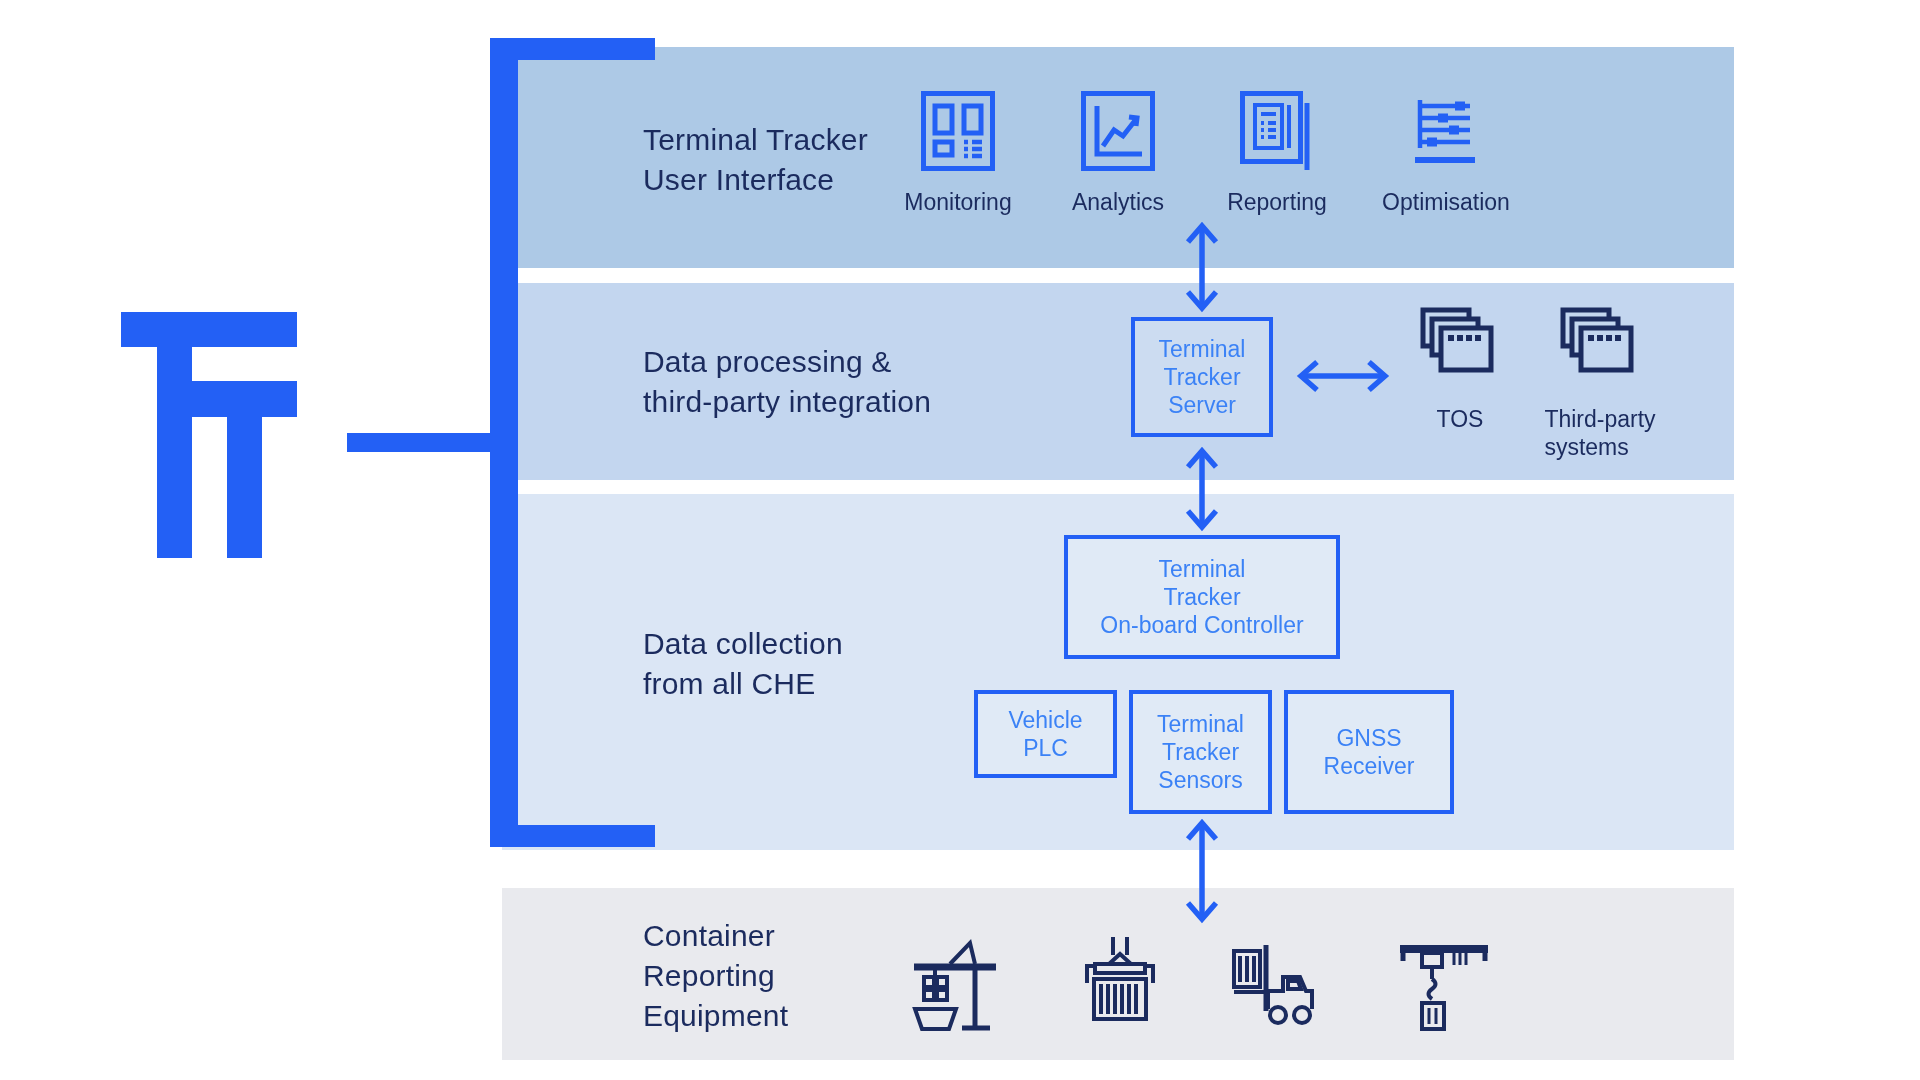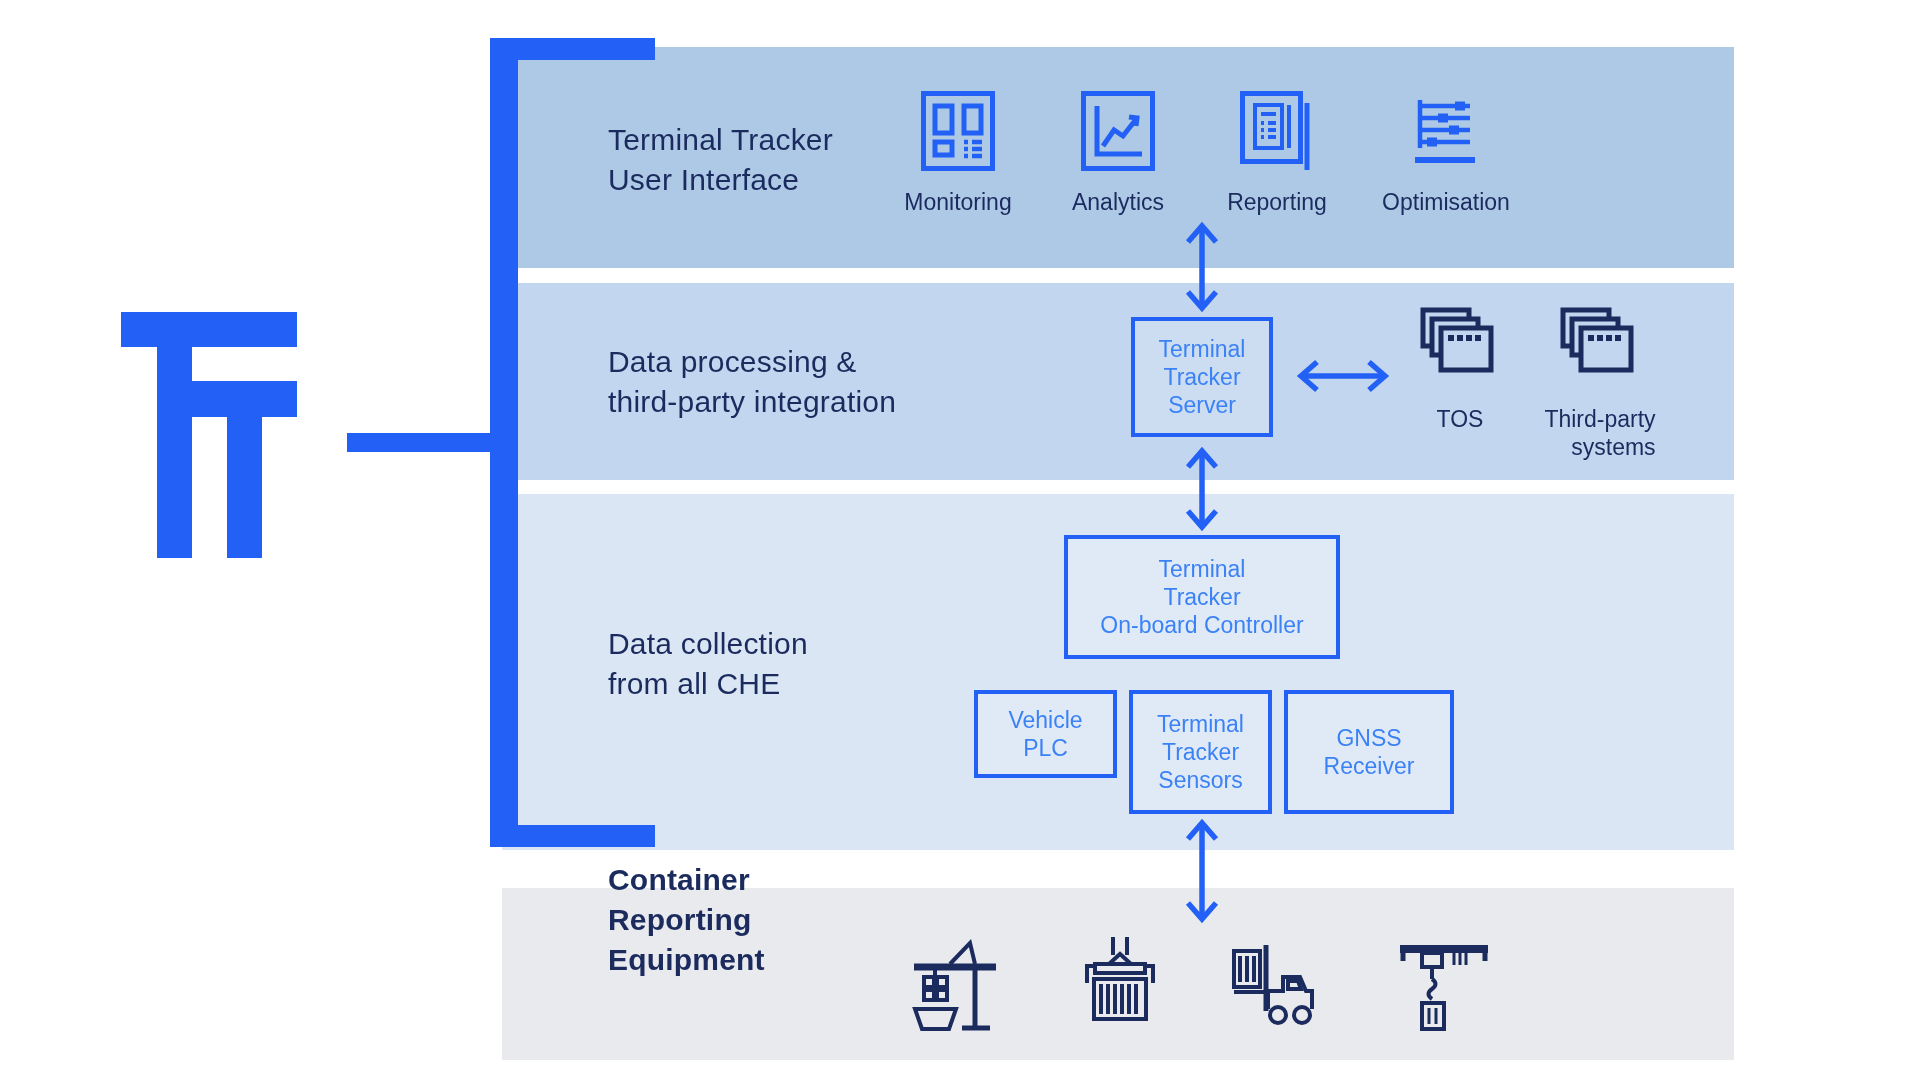--- a/index.html
+++ b/index.html
@@ -15,26 +15,26 @@
   .blue{background:#2360F5;position:absolute;}
   .logo-t1-bar{left:121px;top:312px;width:176px;height:35px;}
   .logo-t1-stem{left:157px;top:312px;width:35px;height:246px;}
   .logo-t2-bar{left:192px;top:381px;width:105px;height:36px;}
   .logo-t2-stem{left:227px;top:381px;width:35px;height:177px;}
   .logo-connector{left:347px;top:433px;width:146px;height:19px;}
   .bracket-vbar{left:490px;top:38px;width:28px;height:809px;}
   .bracket-top-arm{left:490px;top:38px;width:165px;height:22px;}
   .bracket-bottom-arm{left:490px;top:825px;width:165px;height:22px;}
   
-  .title{position:absolute;color:#1B2B5E;font-size:30px;line-height:40px;font-weight:500;letter-spacing:.2px;}
+  .title{position:absolute;color:#1B2B5E;font-size:30px;line-height:40px;font-weight:500;letter-spacing:.2px;margin-left:35px;}
   .t-ui{left:608px;top:120px;}
   .t-processing{left:608px;top:342px;}
   .t-collection{left:608px;top:624px;}
-  .t-che{left:608px;top:860px;font-weight:bold;}
-  .small-label{color:#1B2B5E;font-size:23px;line-height:28px;font-weight:500;text-align:right;}
+  .t-che{left:608px;top:916px;}
+  .small-label{color:#1B2B5E;font-size:23px;line-height:28px;font-weight:500;text-align:left;}
   
   .feature{position:absolute;top:90px;width:170px;display:flex;flex-direction:column;align-items:center;gap:16px;}
   .f-monitoring{left:873px;}
   .f-analytics{left:1033px;}
   .f-reporting{left:1192px;}
   .f-optimisation{left:1361px;}
   
   .box{position:absolute;box-sizing:border-box;border:4px solid #2360F5;background:rgba(255,255,255,.16);
        display:flex;flex-direction:column;justify-content:center;align-items:center;
        color:#3b82f6;font-size:23px;line-height:28px;font-weight:500;text-align:center;}

